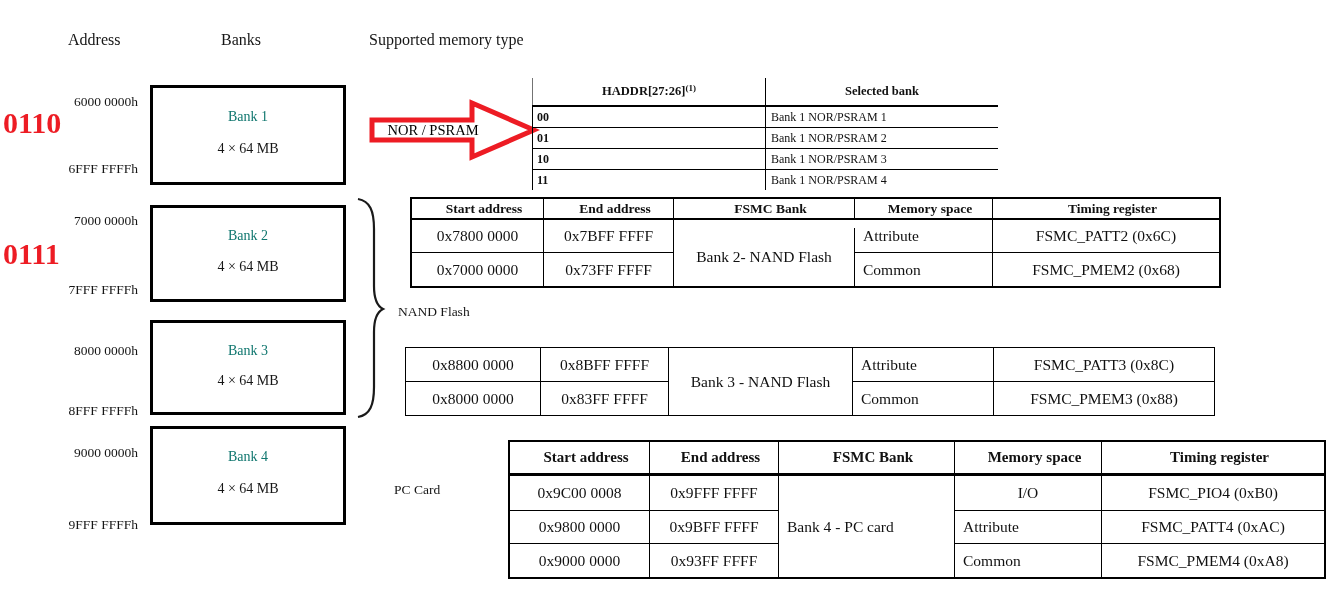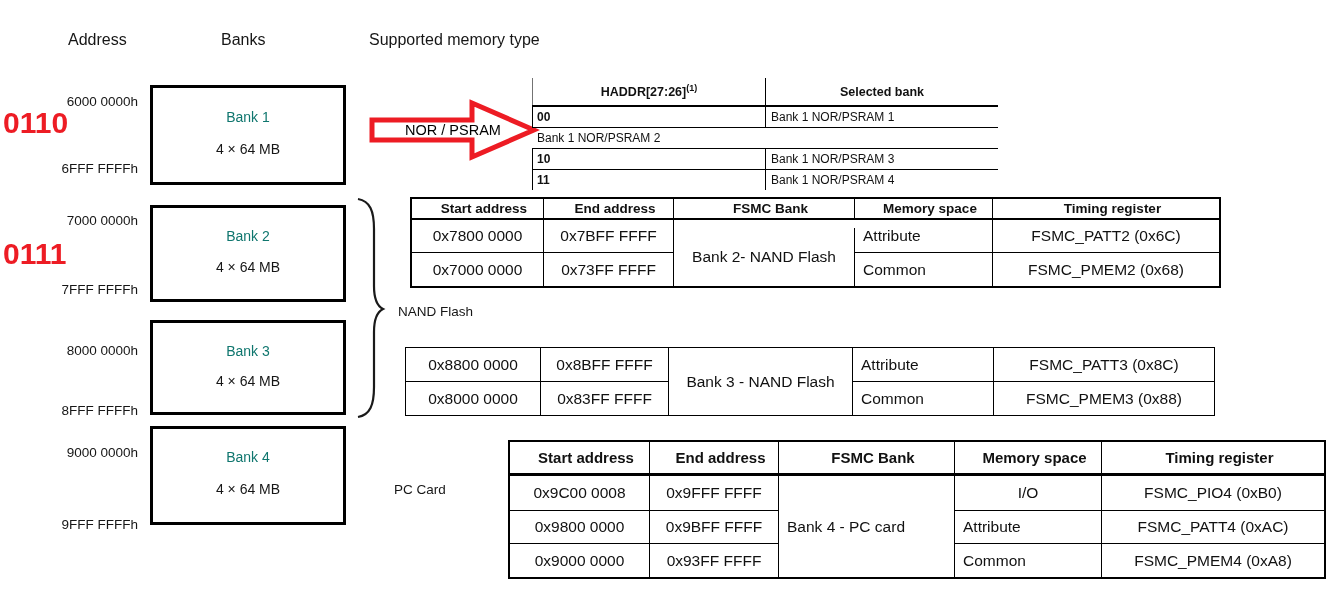--- a/index.html
+++ b/index.html
@@ -1,19 +1,19 @@
 <!DOCTYPE html>
 <html style="--red: #ed1c24;"><head>
 <meta charset="utf-8">
 <style>
   * { margin:0; padding:0; box-sizing:border-box; }
   body { background:#fff; }
   .stage {
     position:relative; width:1335px; height:593px; background:#ffffff;
-    font-family:Liberation Sans, sans-serif; color:#111;
+    font-family:Liberation Serif, serif; color:#111;
     overflow:hidden;
     border-radius:17px;
   }
   .abs { position:absolute; }
 
   
   .colhdr { font-size:16px; color:#161616; white-space:nowrap; }
 
   
   .addr { width:105px; text-align:right; font-size:13.5px; color:#161616; white-space:nowrap; }
@@ -104,41 +104,42 @@
     <div class="bsize">4 × 64 MB</div>
   </div>
   <div class="abs bankbox" style="top:426px; height:99px;">
     <div class="bname">Bank 4</div>
     <div class="bsize">4 × 64 MB</div>
   </div>
 
   <svg class="abs" style="left:368px; top:96px;" width="172" height="68" viewBox="0 0 172 68">
     <polygon points="4,24 104,24 104,7 166,34 104,61 104,44 4,44" fill="#ffffff" stroke="#ed1c24" stroke-width="5" stroke-linejoin="miter"></polygon>
   </svg>
-  <div class="abs arrow-label" style="left:378px; top:122px;">NOR / PSRAM</div>
+  <div class="abs arrow-label" style="left:358px; top:122px;">NOR / PSRAM</div>
 
   <svg class="abs" style="left:350px; top:196px;" width="36" height="226" viewBox="0 0 36 226">
     <path d="M 8,3 C 20,5 24,15 24,33 L 24,90 C 24,104 27,110 33,113 C 27,116 24,122 24,136 L 24,191 C 24,209 20,219 8,221" fill="none" stroke="#1a1a1a" stroke-width="2.2"></path>
   </svg>
   <div class="abs callout" style="left:390px; top:304px;margin-left:8px;">NAND Flash</div>
   <div class="abs callout" style="left:394px; top:482px;">PC Card</div>
 
   <div class="abs haddr">
     <div class="hrow">
       <div class="hc1">
         <span>HADDR[27:26]</span>
           <sup>(1)</sup>
       </div>
       <div class="hc2">Selected bank</div>
     </div>
     <div class="drow">
       <div class="dc1">00</div>
       <div class="dc2">Bank 1 NOR/PSRAM 1</div>
     </div>
     <div class="drow">
+      <div class="dc1">01</div>
       <div class="dc2">Bank 1 NOR/PSRAM 2</div>
     </div>
     <div class="drow">
       <div class="dc1">10</div>
       <div class="dc2">Bank 1 NOR/PSRAM 3</div>
     </div>
     <div class="drow last">
       <div class="dc1">11</div>
       <div class="dc2">Bank 1 NOR/PSRAM 4</div>
     </div>

